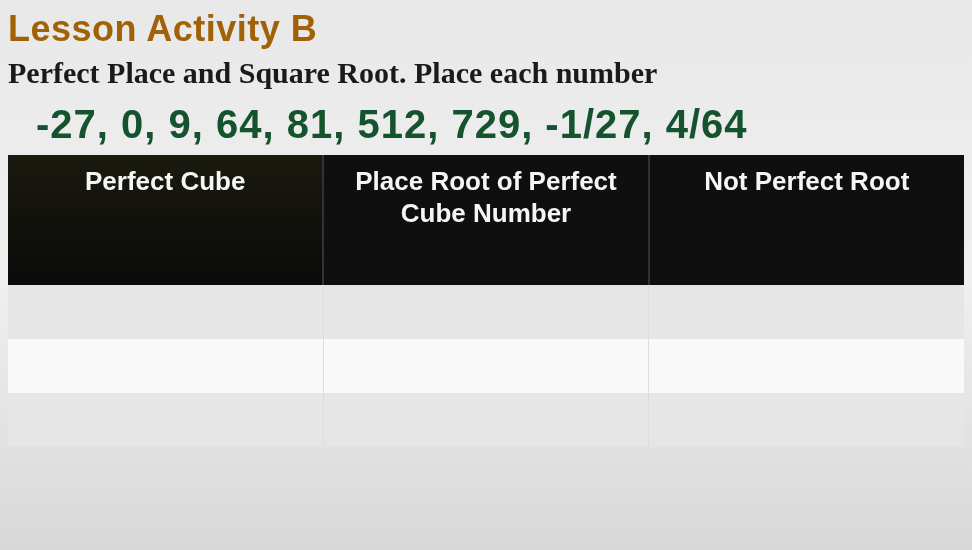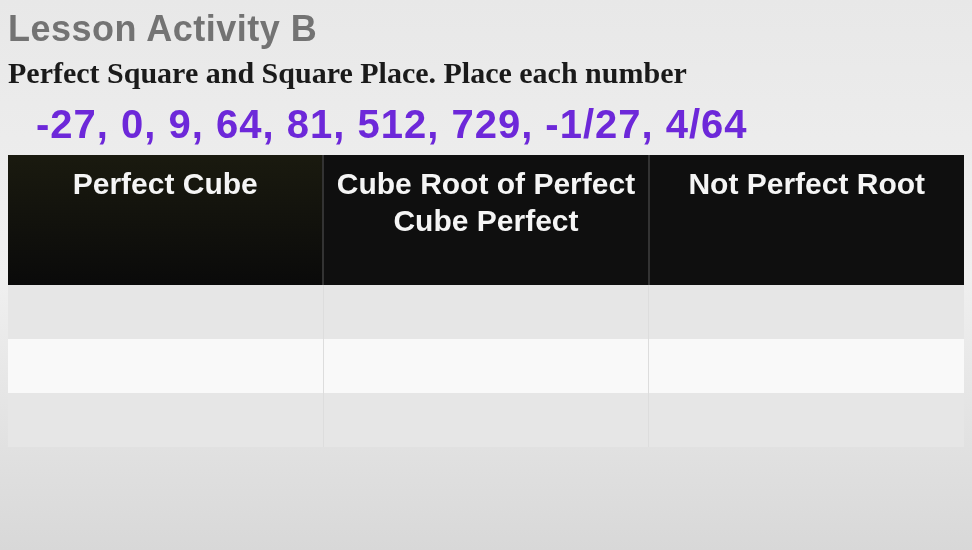--- a/index.html
+++ b/index.html
@@ -14,50 +14,50 @@
       font-family: Georgia, 'Times New Roman', serif;
       overflow: hidden;
     }
     .container {
       padding: 8px 8px 0 8px;
     }
     .title {
       font-family: Arial, Helvetica, sans-serif;
       font-size: 36px;
       font-weight: bold;
-      color: #737373;
+      color: #a16207;
       margin-bottom: 4px;
       letter-spacing: 0.5px;
     }
     .subtitle {
       font-family: Georgia, 'Times New Roman', serif;
       font-size: 30px;
       font-weight: bold;
       color: #1a1a1a;
       line-height: 1.25;
       margin-bottom: 10px;
     }
     .numbers {
       font-family: Arial, Helvetica, sans-serif;
       font-size: 40px;
       font-weight: bold;
-      color: #6d28d9;
+      color: #14532d;
       margin-left: 28px;
       margin-bottom: 8px;
       letter-spacing: 1px;
     }
     .table {
       width: 100%;
       border-collapse: collapse;
     }
     .table th {
       background: #0f0f0f;
       color: #f5f5f5;
       font-family: Arial, Helvetica, sans-serif;
-      font-size: 30px;
+      font-size: 26px;
       font-weight: bold;
       padding: 10px 8px;
       text-align: center;
       vertical-align: top;
       border-right: 2px solid #333;
       line-height: 1.25;
       height: 130px;
     }
     .table th:first-child {
       background: linear-gradient(to bottom, #1a1a0f 0%, #0a0a0a 100%);
@@ -82,29 +82,29 @@
     .col1 { width: 33%; }
     .col2 { width: 34%; }
     .col3 { width: 33%; }
   </style>
 </head>
 <body>
 
 <div class="container">
   <div class="title">Lesson Activity B</div>
   <div class="subtitle">
-    <span>Perfect Square and Square Place. Place each number</span><br>
+    <span>Perfect Place and Square Root. Place each number</span><br>
   </div>
   <div class="numbers">-27, 0, 9, 64, 81, 512, 729, -1/27, 4/64</div>
 
   <table class="table">
     <thead>
       <tr>
         <th class="col1">Perfect Cube</th>
-        <th class="col2">Cube Root of Perfect Cube Perfect</th>
+        <th class="col2">Place Root of Perfect Cube Number</th>
         <th class="col3">Not Perfect Root</th>
       </tr>
     </thead>
     <tbody>
       <tr>
         <td></td>
         <td></td>
         <td></td>
       </tr>
       <tr>

